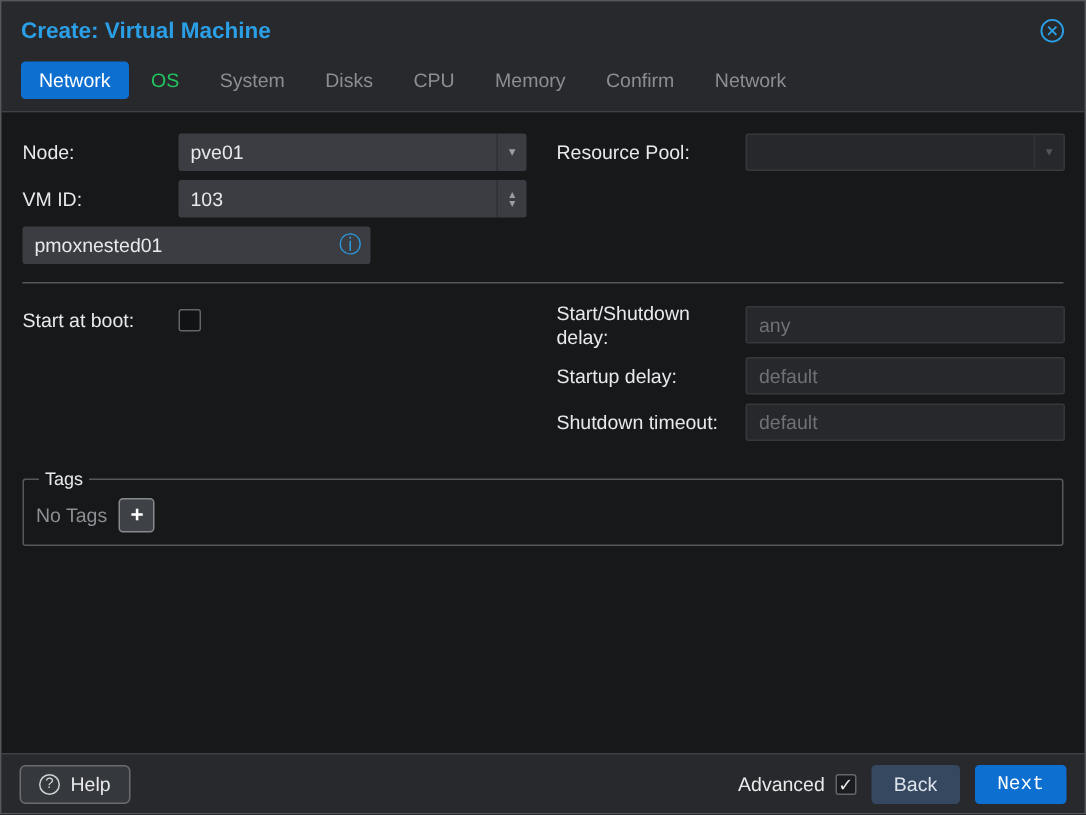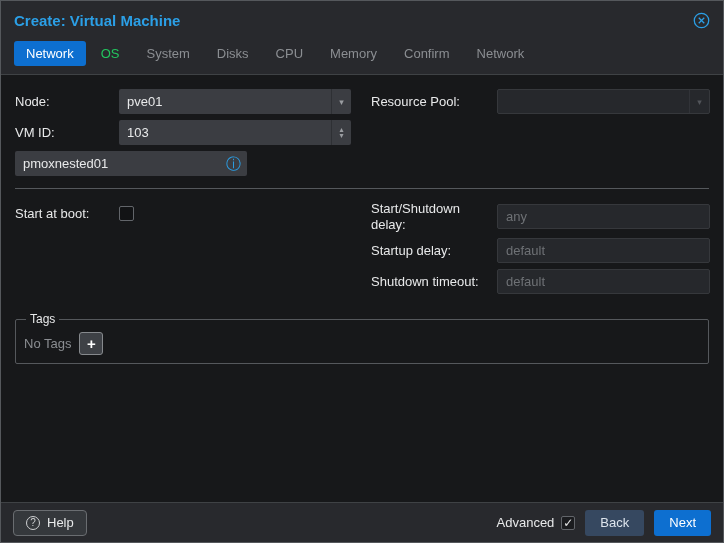--- a/index.html
+++ b/index.html
@@ -111,21 +111,21 @@
     font-size:10px;color:#cfd1d3;line-height:1;
   }
   .spacer{flex:1;}
   .adv{display:flex;align-items:center;gap:7px;color:var(--text);font-size:13px;cursor:pointer;}
   .adv .cb{width:14px;height:14px;background:#1b1c1f;}
   .btn{
     border:none;border-radius:3px;font-size:13px;padding:5px 15px;
     cursor:pointer;height:26px;line-height:1;
   }
   .backbtn{background:#364860;color:#dde4ec;}
-  .nextbtn{background:var(--primary-blue);color:#ffffff;}
+  .nextbtn{background:var(--primary-blue);color:#ffffff;font-family:Liberation Mono, monospace;}
 </style>
 </head>
 <body>
 
 <div class="dialog">
 
   <div class="titlebar">
     <span class="title">Create: Virtual Machine</span>
     <span class="close">
       <svg width="17" height="17" viewBox="0 0 16 16" aria-hidden="true">

